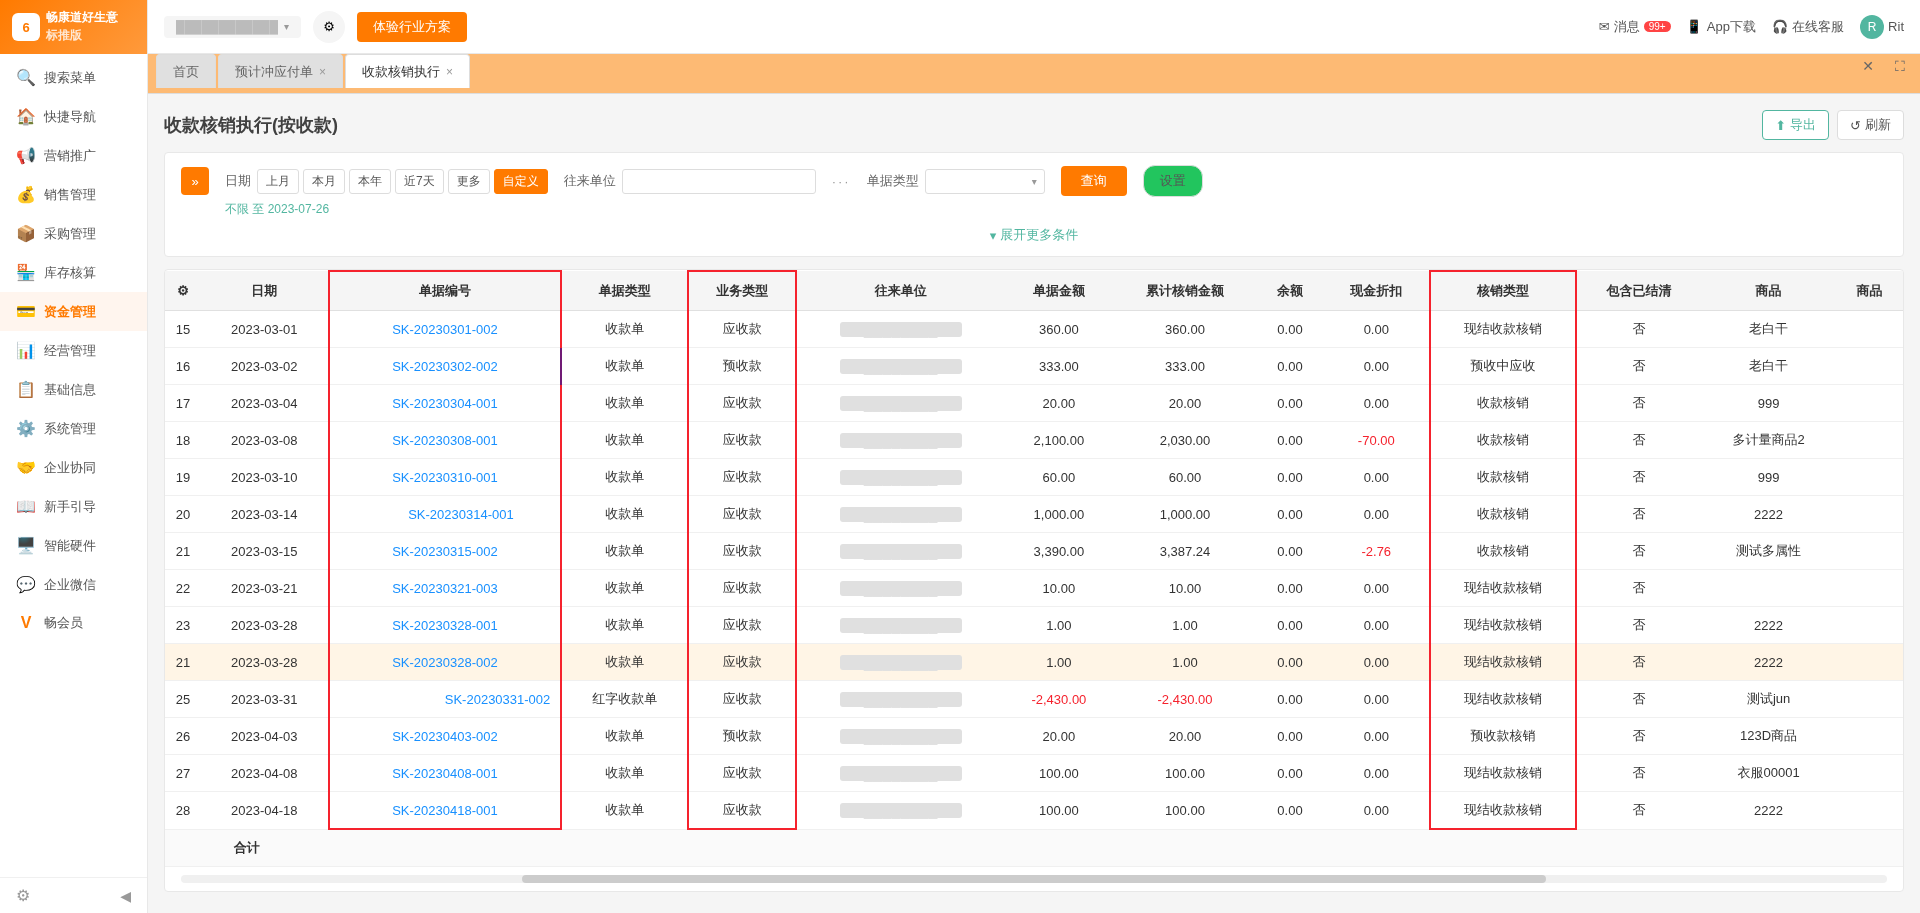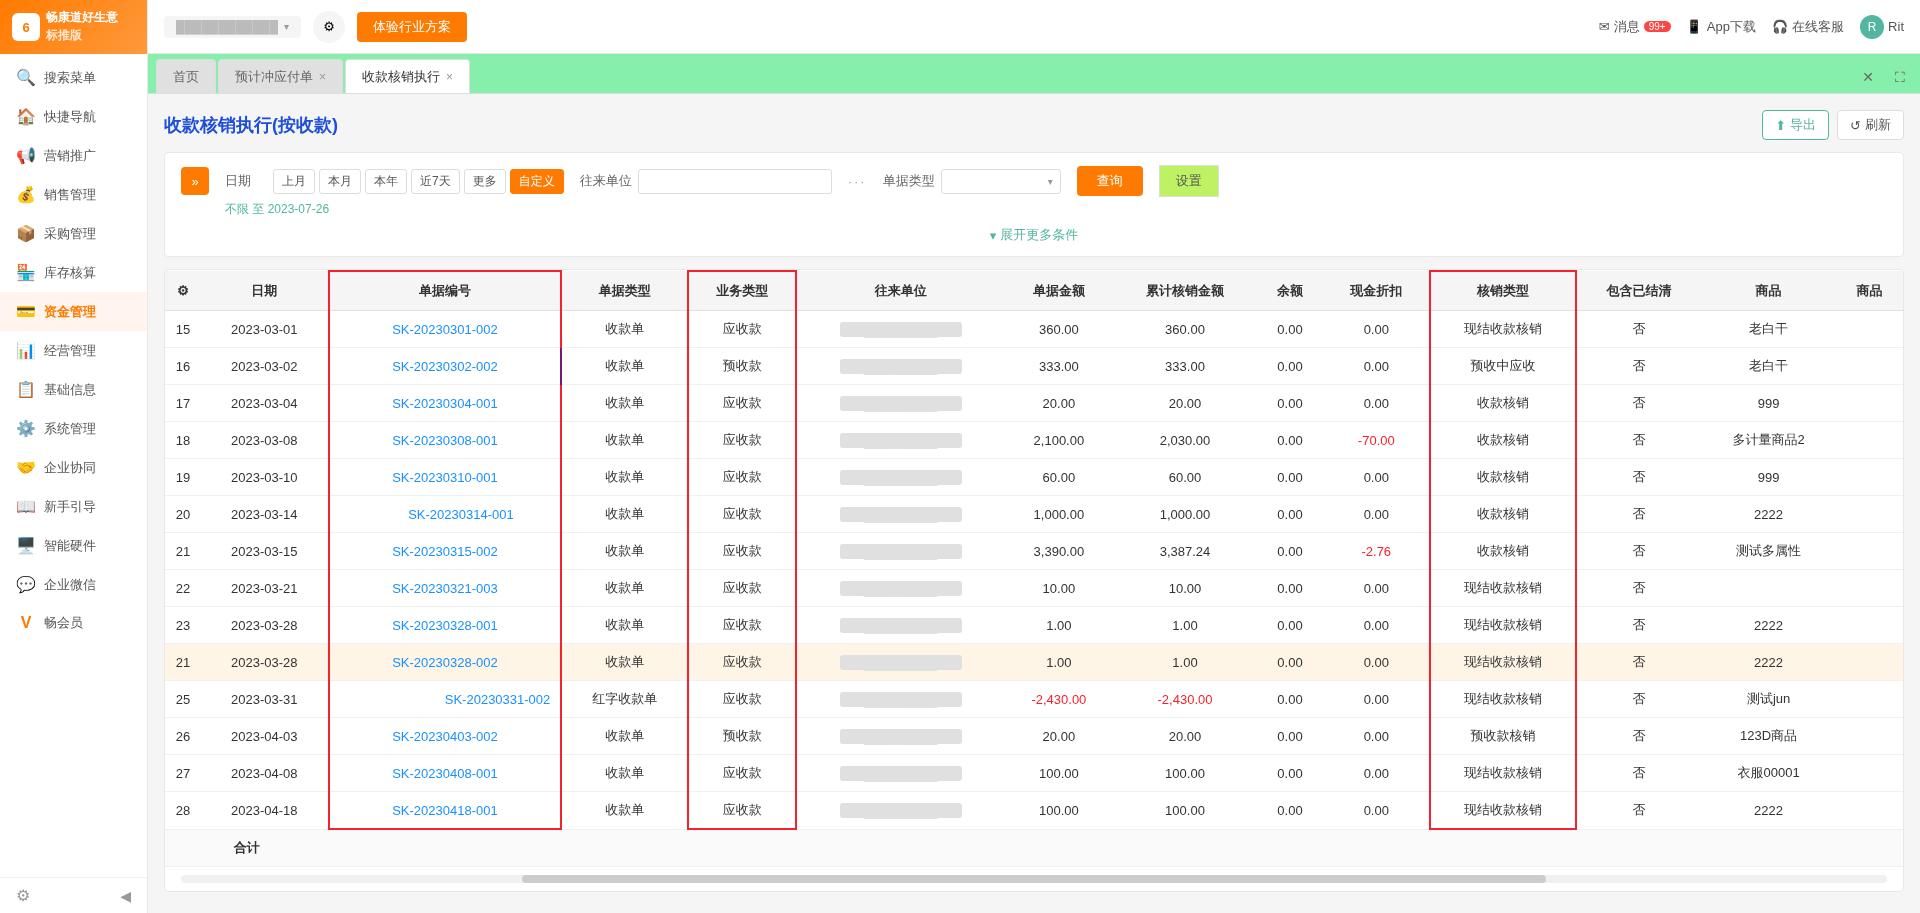--- a/index.html
+++ b/index.html
@@ -80,22 +80,22 @@
     .topbar-actions { display: flex; align-items: center; gap: 16px; }
     .topbar-action { display: flex; align-items: center; gap: 4px; color: #555; cursor: pointer; font-size: 13px; }
     .badge {
       background: #ff4444; color: #fff; border-radius: 10px;
       padding: 0 5px; font-size: 10px; min-width: 18px; text-align: center;
     }
 
     
     .tabbar {
       height: 40px;
-      background: #86efac;
-      display: flex; align-items: flex-end;
+      background: #fdba74;
+      display: flex; align-items: flex-start;
       padding: 0 8px;
       border-bottom: 1px solid #ddd;
     }
     .tab {
       height: 34px; padding: 0 16px;
       display: flex; align-items: center; gap: 6px;
       cursor: pointer; font-size: 13px; color: #666;
       border-radius: 4px 4px 0 0;
       background: #e0e0e0; margin-right: 2px;
       border: 1px solid #ddd; border-bottom: none;
@@ -108,21 +108,21 @@
 
     
     .content { flex: 1; overflow: auto; background: #f5f5f5; padding: 0; }
     .page-container { padding: 16px; }
 
     
     .page-header {
       display: flex; align-items: center; justify-content: space-between;
       margin-bottom: 12px;
     }
-    .page-title { font-size: 18px; font-weight: bold; color: #1d4ed8; }
+    .page-title { font-size: 18px; font-weight: bold; color: #404040; }
     .page-actions { display: flex; gap: 8px; }
     .btn-export {
       display: flex; align-items: center; gap: 4px;
       border: 1px solid #52b6a0; color: #52b6a0;
       background: #fff; padding: 5px 12px; border-radius: 4px; cursor: pointer;
     }
     .btn-refresh {
       display: flex; align-items: center; gap: 4px;
       border: 1px solid #ddd; color: #555;
       background: #fff; padding: 5px 12px; border-radius: 4px; cursor: pointer;
@@ -138,21 +138,21 @@
     }
     .filter-row { display: flex; align-items: center; gap: 16px; flex-wrap: wrap; }
     .filter-expand-btn {
       width: 28px; height: 28px;
       background: #ff7a00; color: #fff;
       border-radius: 4px; display: flex; align-items: center; justify-content: center;
       cursor: pointer; font-size: 14px; flex-shrink: 0;
     }
     .filter-item { display: flex; align-items: center; gap: 6px; }
     .filter-label { color: #666; white-space: nowrap; }
-    .filter-date-btns { display: flex; gap: 4px; margin-left: 16px; }
+    .filter-date-btns { display: flex; gap: 4px; }
     .date-btn {
       padding: 3px 8px; border-radius: 3px;
       border: 1px solid #ddd; background: #fff; cursor: pointer;
       font-size: 12px; color: #555;
     }
     .date-btn.custom {
       background: #ff7a00; color: #fff; border-color: #ff7a00;
     }
     .filter-date-range { color: #52b6a0; font-size: 12px; margin-top: 4px; }
     .filter-input {
@@ -163,22 +163,22 @@
     .filter-select {
       border: 1px solid #ddd; border-radius: 3px; padding: 4px 24px 4px 8px;
       font-size: 13px; outline: none; background: #fff; min-width: 120px;
       appearance: none; cursor: pointer;
     }
     .btn-query {
       background: #ff7a00; color: #fff; border: none;
       padding: 6px 20px; border-radius: 4px; cursor: pointer; font-size: 13px;
     }
     .btn-setting {
-      background: #bef264; color: #555; border: 1px solid #ddd;
-      padding: 6px 16px; border-radius: 0; cursor: pointer; font-size: 13px;
+      background: #22c55e; color: #555; border: 1px solid #ddd;
+      padding: 6px 16px; border-radius: 12px; cursor: pointer; font-size: 13px;
     }
     .filter-expand-row {
       display: flex; align-items: center; justify-content: center;
       margin-top: 8px;
     }
     .expand-more-btn {
       display: flex; align-items: center; gap: 4px; color: #52b6a0;
       cursor: pointer; font-size: 13px; border: none; background: none;
     }
 

